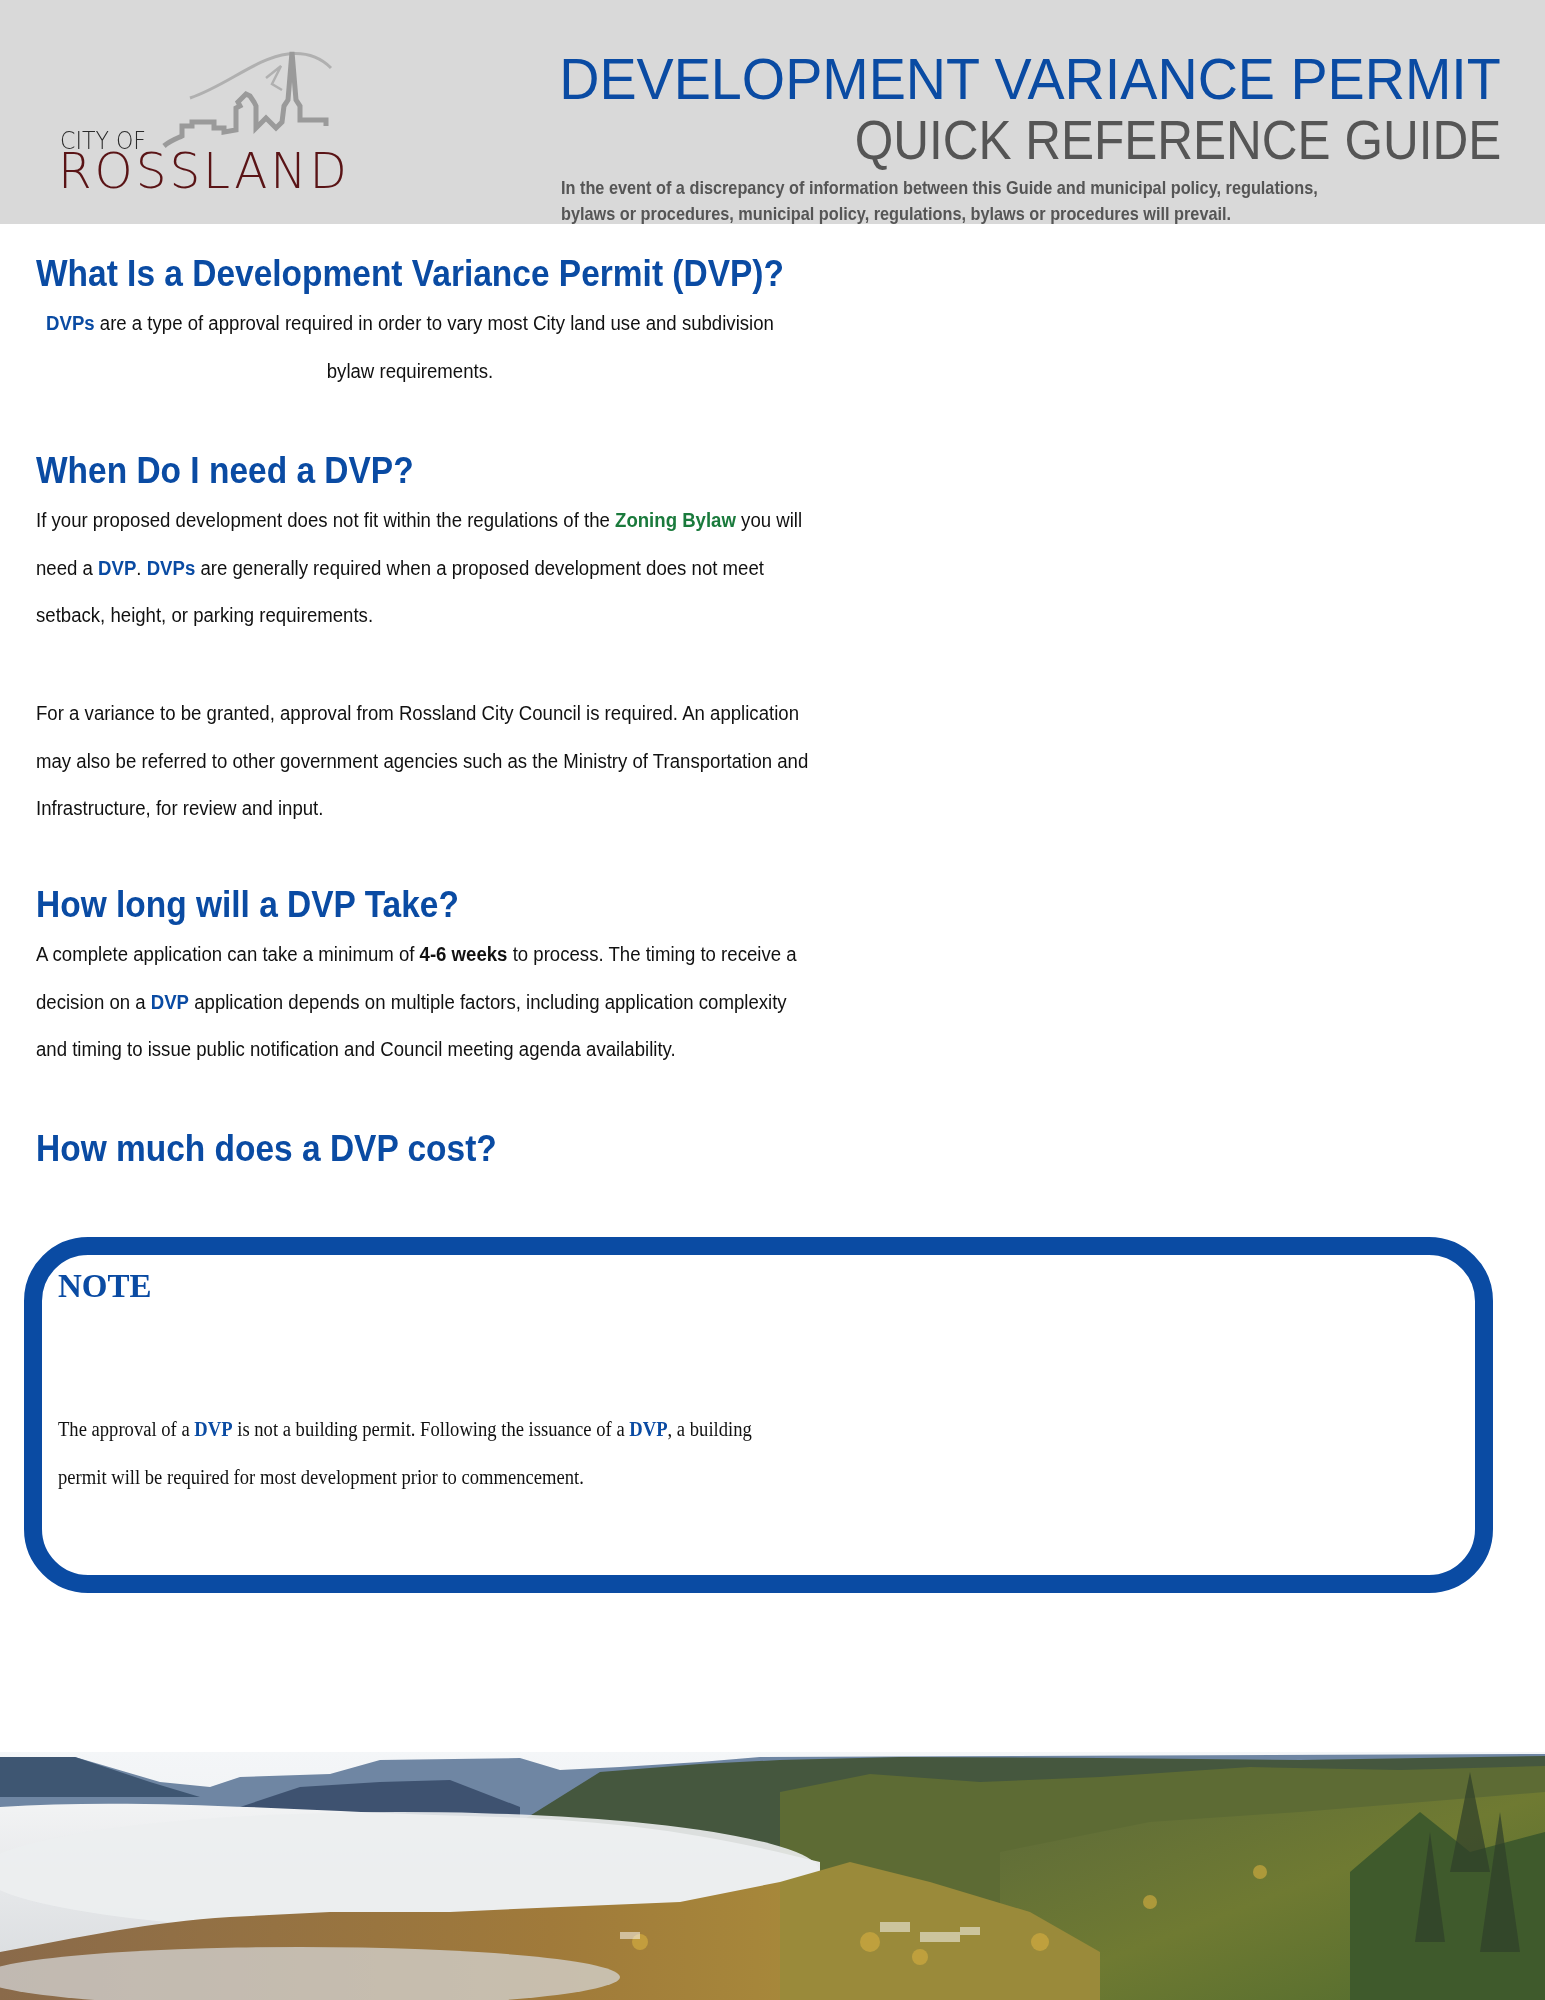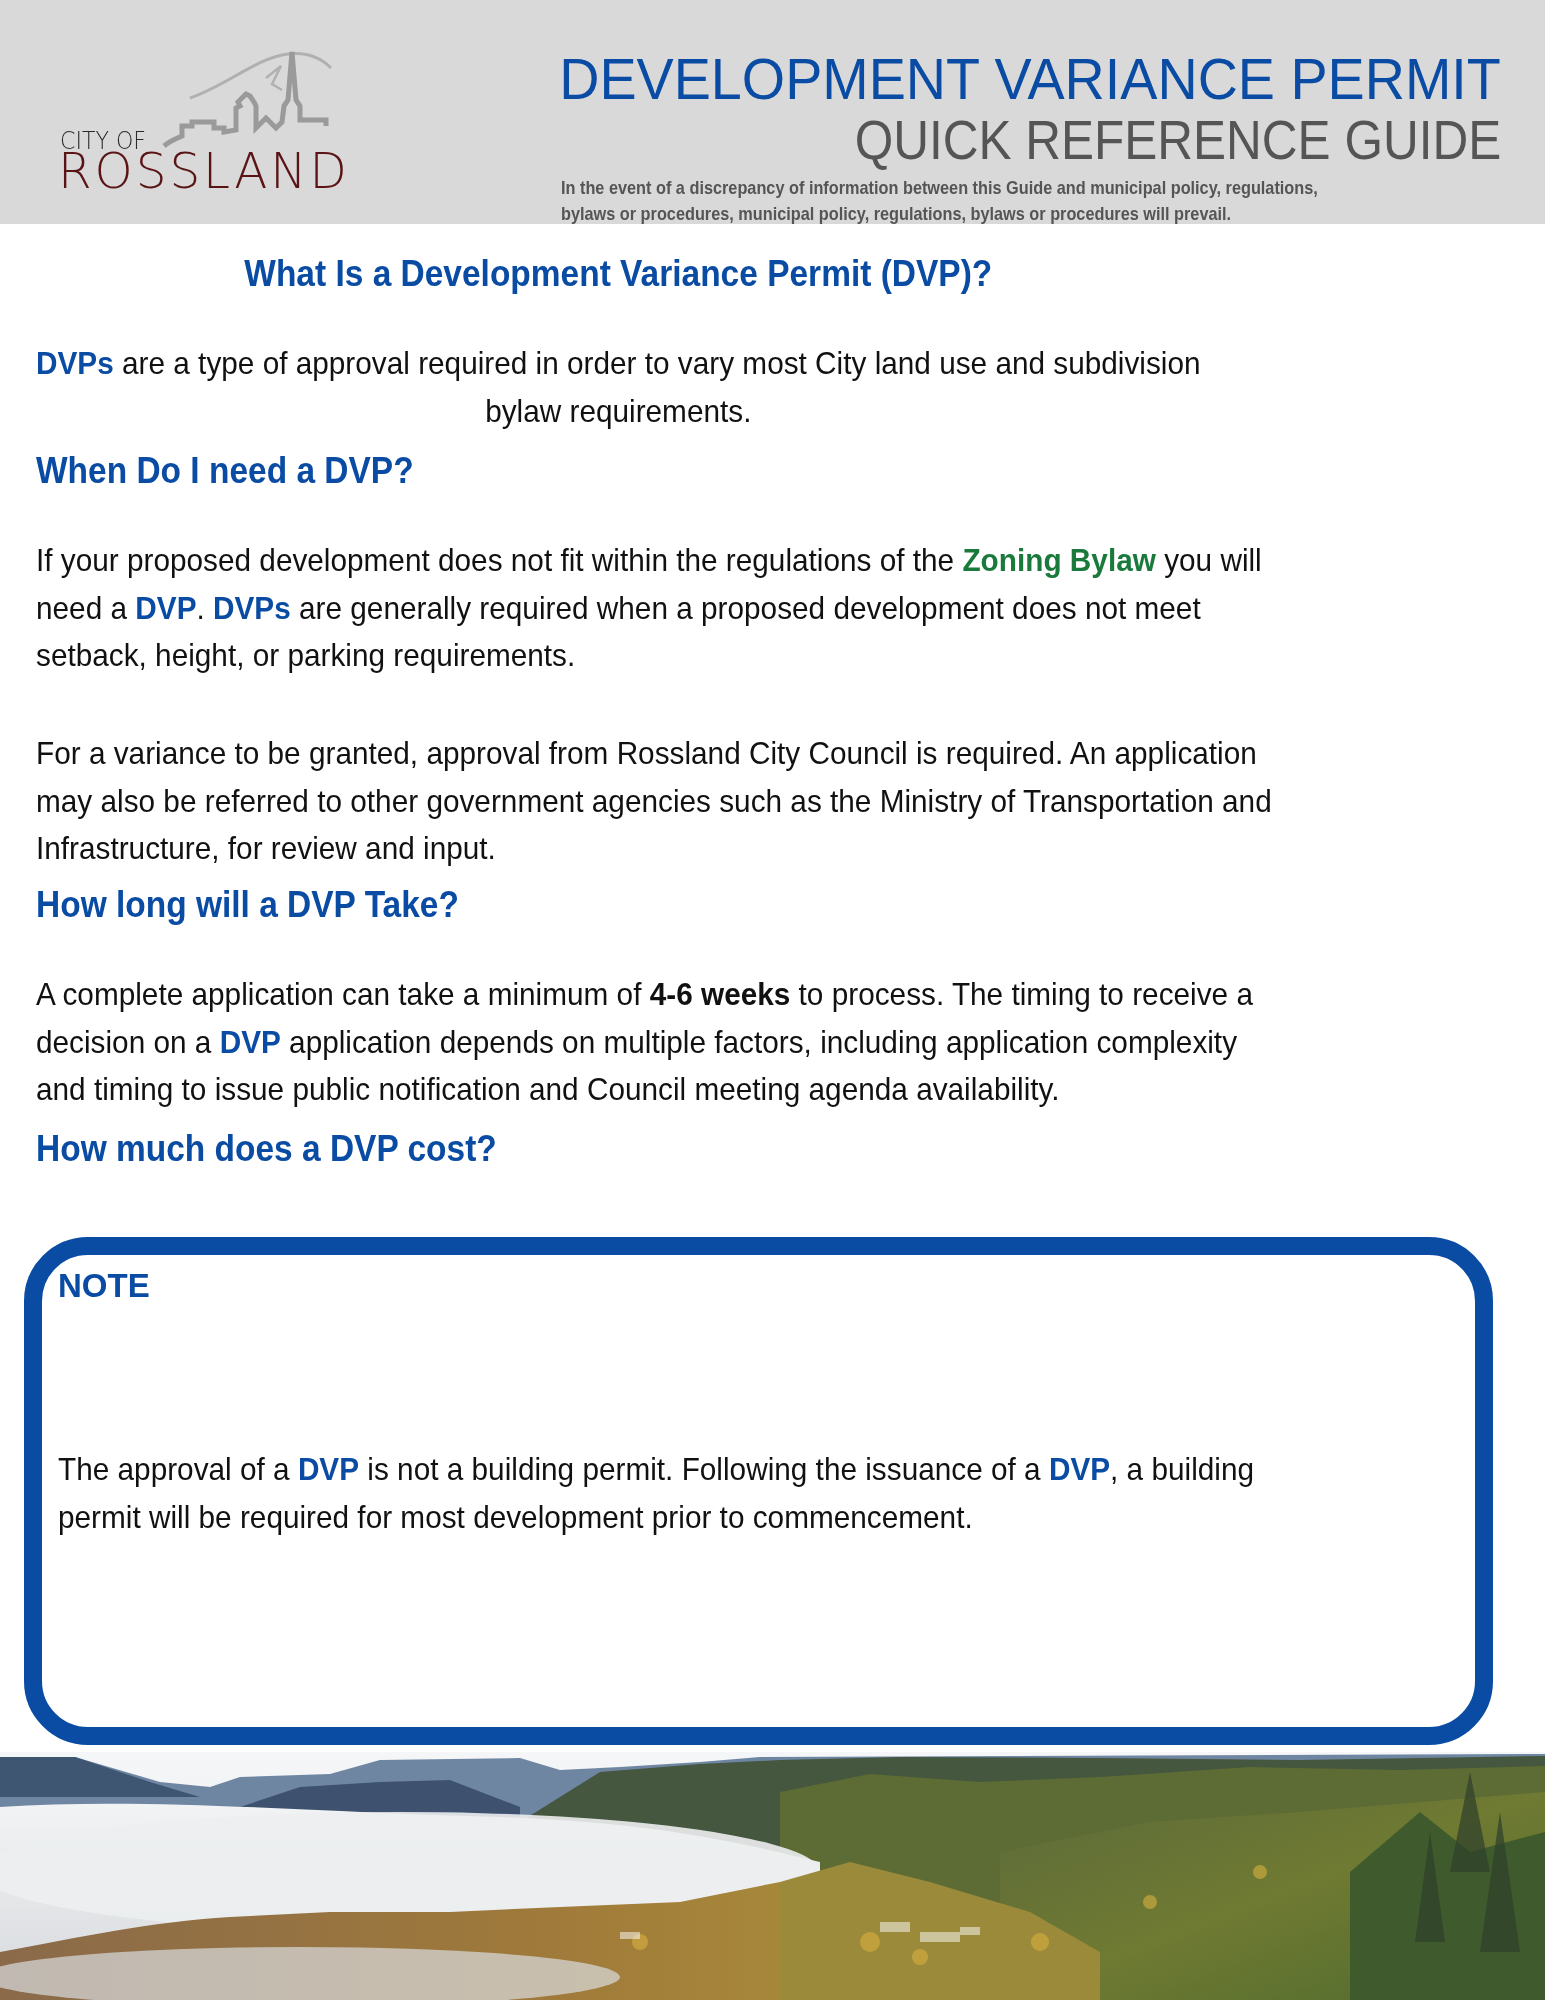--- a/index.html
+++ b/index.html
@@ -45,37 +45,37 @@
     }
     .disclaimer span { display: block; }
 
     
     .content { position: absolute; left: 36px; top: 248px; width: 1480px; }
     .heading {
       font-size: 36px; line-height: 52px; color: #0a4ba3; font-weight: bold;
       transform: scaleX(0.93); transform-origin: left; white-space: nowrap;
     }
     .para {
-      font-size: 32px; line-height: 47.5px; color: #111; margin-top: 40px;
+      font-size: 20px; line-height: 47.5px; color: #111;
     }
     .para .line { display: block; white-space: nowrap; transform: scaleX(0.93); transform-origin: left; }
     .blue { color: #0a4ba3; font-weight: bold; }
     .green { color: #1a7a3c; font-weight: bold; }
     .bold { font-weight: bold; }
 
     .s1 { position: absolute; top: 0; text-align: center; }
     .s2 { position: absolute; top: 197px; }
     .s2b { position: absolute; top: 442px; }
     .s3 { position: absolute; top: 631px; }
     .s4 { position: absolute; top: 875px; }
 
     
     .note {
-      position: absolute; left: 24px; top: 1237px; width: 1469px; height: 508px;
-      border: 18px solid #0a4ba3; border-radius: 64px; background: #fff;
+      position: absolute; left: 24px; top: 1237px; width: 1469px; height: 356px;
+      border: 18px solid #0a4ba3; border-radius: 64px; background: #fff; font-family: Liberation Serif, serif;
     }
     .note-inner { position: absolute; left: 16px; top: 6px; width: 1420px; }
     .note-title {
       font-size: 33px; line-height: 50px; color: #0a4ba3; font-weight: bold;
     }
     .note .para .line { transform: scaleX(0.93); }
     .note-gap { height: 47.5px; }
 
     
     .photo {

